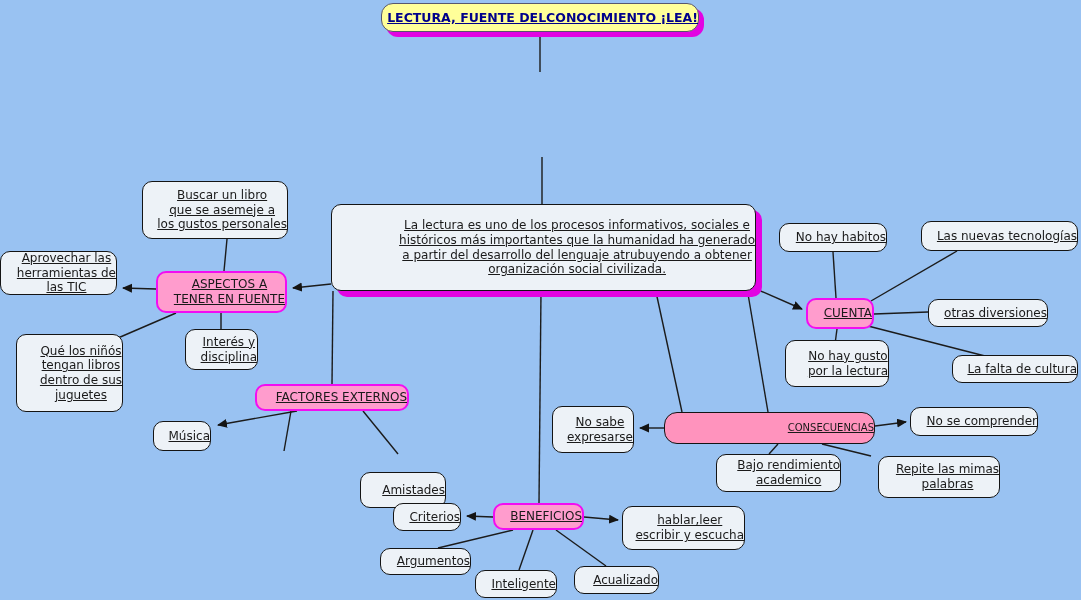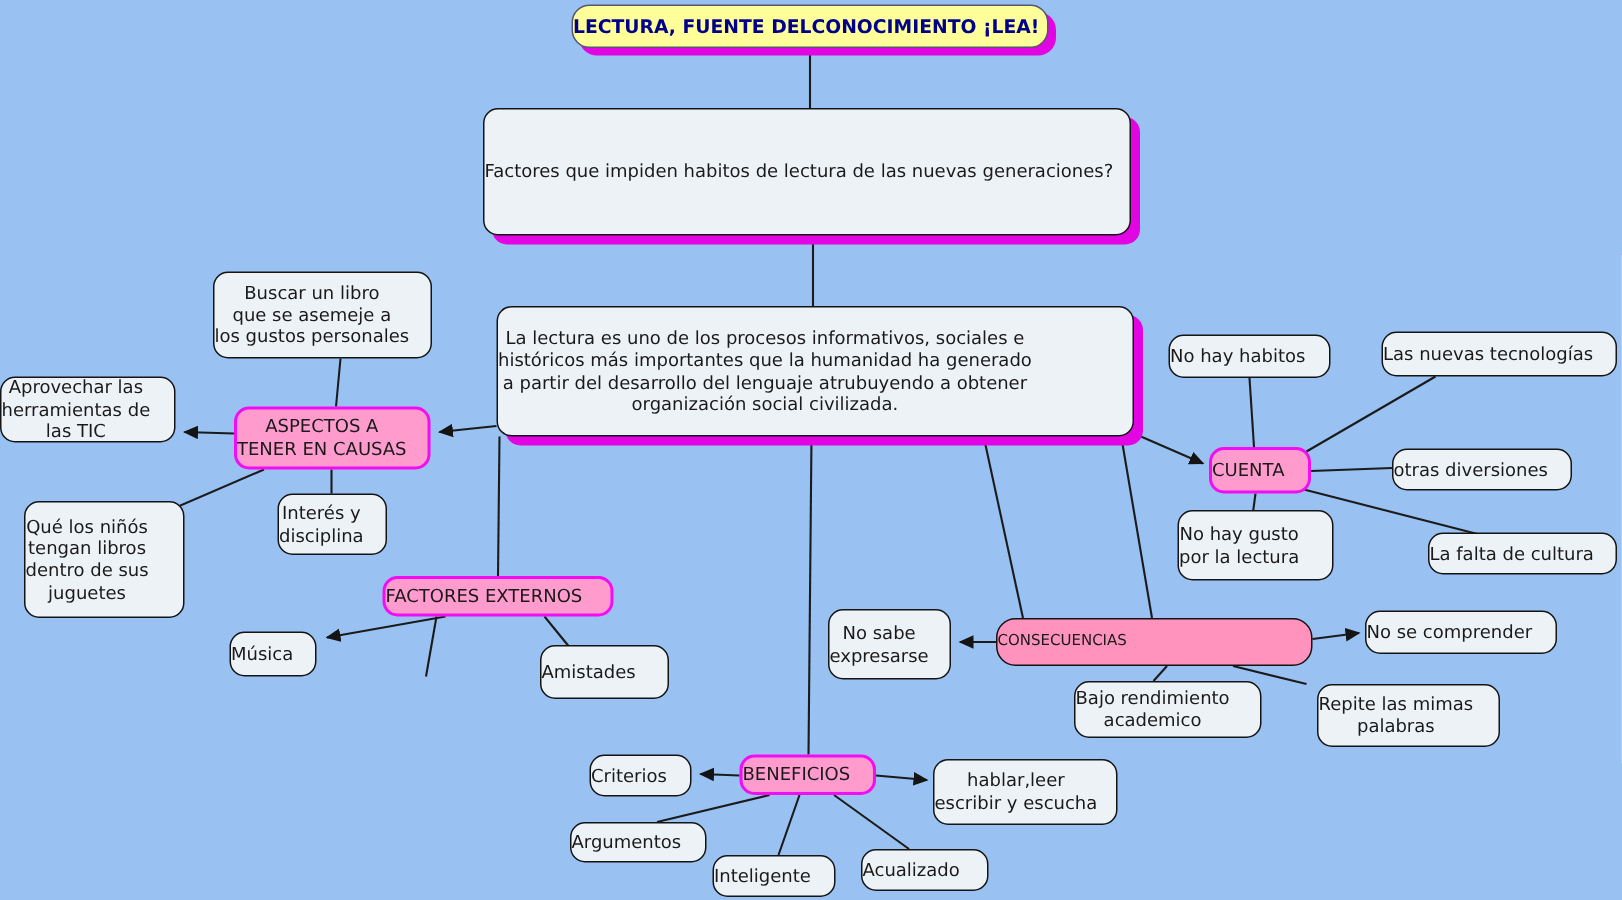--- a/index.html
+++ b/index.html
@@ -6,22 +6,22 @@
   #canvas{
     position:relative;
     width:1081px;height:600px;
     background:#99c2f2;
     font-family:"DejaVu Sans","Liberation Sans",sans-serif;
     overflow:hidden;
   }
   #wires{position:absolute;left:0;top:0;width:1081px;height:600px;pointer-events:none;}
   .node{
     position:absolute;box-sizing:border-box;
-    display:flex;align-items:center;justify-content:flex-start;
-    text-align:center;font-size:12px;line-height:1.22;color:#1a1a1a;
+    display:flex;align-items:center;justify-content:flex-end;
+    text-align:center;font-size:12px;line-height:1.22;color:#1a1a1a;text-decoration:underline;
   }
   .node span{white-space:pre-line;}
   .light{
     background:#edf2f7;border:1.5px solid #141414;border-radius:10px;
   }
   .big{
     background:#edf2f7;border:1.5px solid #141414;border-radius:10px;
     box-shadow:6px 6px 0 #e204e2;
   }
   .pink{
@@ -82,62 +82,59 @@
     <line x1="584" y1="517" x2="618" y2="520" marker-end="url(#arw)"></line>
     <line x1="513" y1="530" x2="438" y2="548"></line>
     <line x1="533" y1="530" x2="519" y2="570"></line>
     <line x1="556" y1="530" x2="606" y2="566"></line>
   </svg>
 
   <div class="node titlebox" style="left:381px;top:3px;width:318px;height:29px">
       <span>LECTURA, FUENTE DELCONOCIMIENTO ¡LEA!</span>
     </div>
 
-  <div class="node big" style="left:322px;top:72px;width:432px;height:85px">
-      <span>Factores que impiden habitos de lectura de las nuevas generaciones?</span>
-    </div>
 
   <div class="node big" style="left:331px;top:204px;width:425px;height:87px">
       <span>La lectura es uno de los procesos informativos, sociales e
 históricos más importantes  que la humanidad ha generado
 a partir del desarrollo del lenguaje atrubuyendo a obtener
 organización social civilizada.</span>
     </div>
 
   <div class="node light" style="left:142px;top:181px;width:146px;height:58px">
       <span>Buscar un libro
 que se asemeje a
 los gustos personales</span>
     </div>
   <div class="node light" style="left:0px;top:251px;width:117px;height:44px">
       <span>Aprovechar las
 herramientas de
 las TIC</span>
     </div>
   <div class="node pink" style="left:156px;top:271px;width:131px;height:42px">
       <span>ASPECTOS A
-TENER EN CAUSAS</span>
+TENER EN FUENTE</span>
     </div>
   <div class="node light" style="left:16px;top:334px;width:107px;height:78px">
       <span>Qué los niñós
 tengan libros
 dentro de sus
 juguetes</span>
     </div>
   <div class="node light" style="left:185px;top:329px;width:73px;height:41px">
       <span>Interés y
 disciplina</span>
     </div>
   <div class="node pink" style="left:255px;top:384px;width:154px;height:27px">
       <span>FACTORES EXTERNOS</span>
     </div>
   <div class="node light" style="left:153px;top:421px;width:58px;height:30px">
       <span>Música</span>
     </div>
-  <div class="node light" style="left:360px;top:430px;width:86px;height:36px">
+  <div class="node light" style="left:360px;top:472px;width:86px;height:36px">
       <span>Amistades</span>
     </div>
 
   <div class="node light" style="left:779px;top:223px;width:108px;height:29px">
       <span>No hay habitos</span>
     </div>
   <div class="node light" style="left:921px;top:221px;width:157px;height:30px">
       <span>Las nuevas tecnologías</span>
     </div>
   <div class="node pink" style="left:806px;top:298px;width:68px;height:31px">

